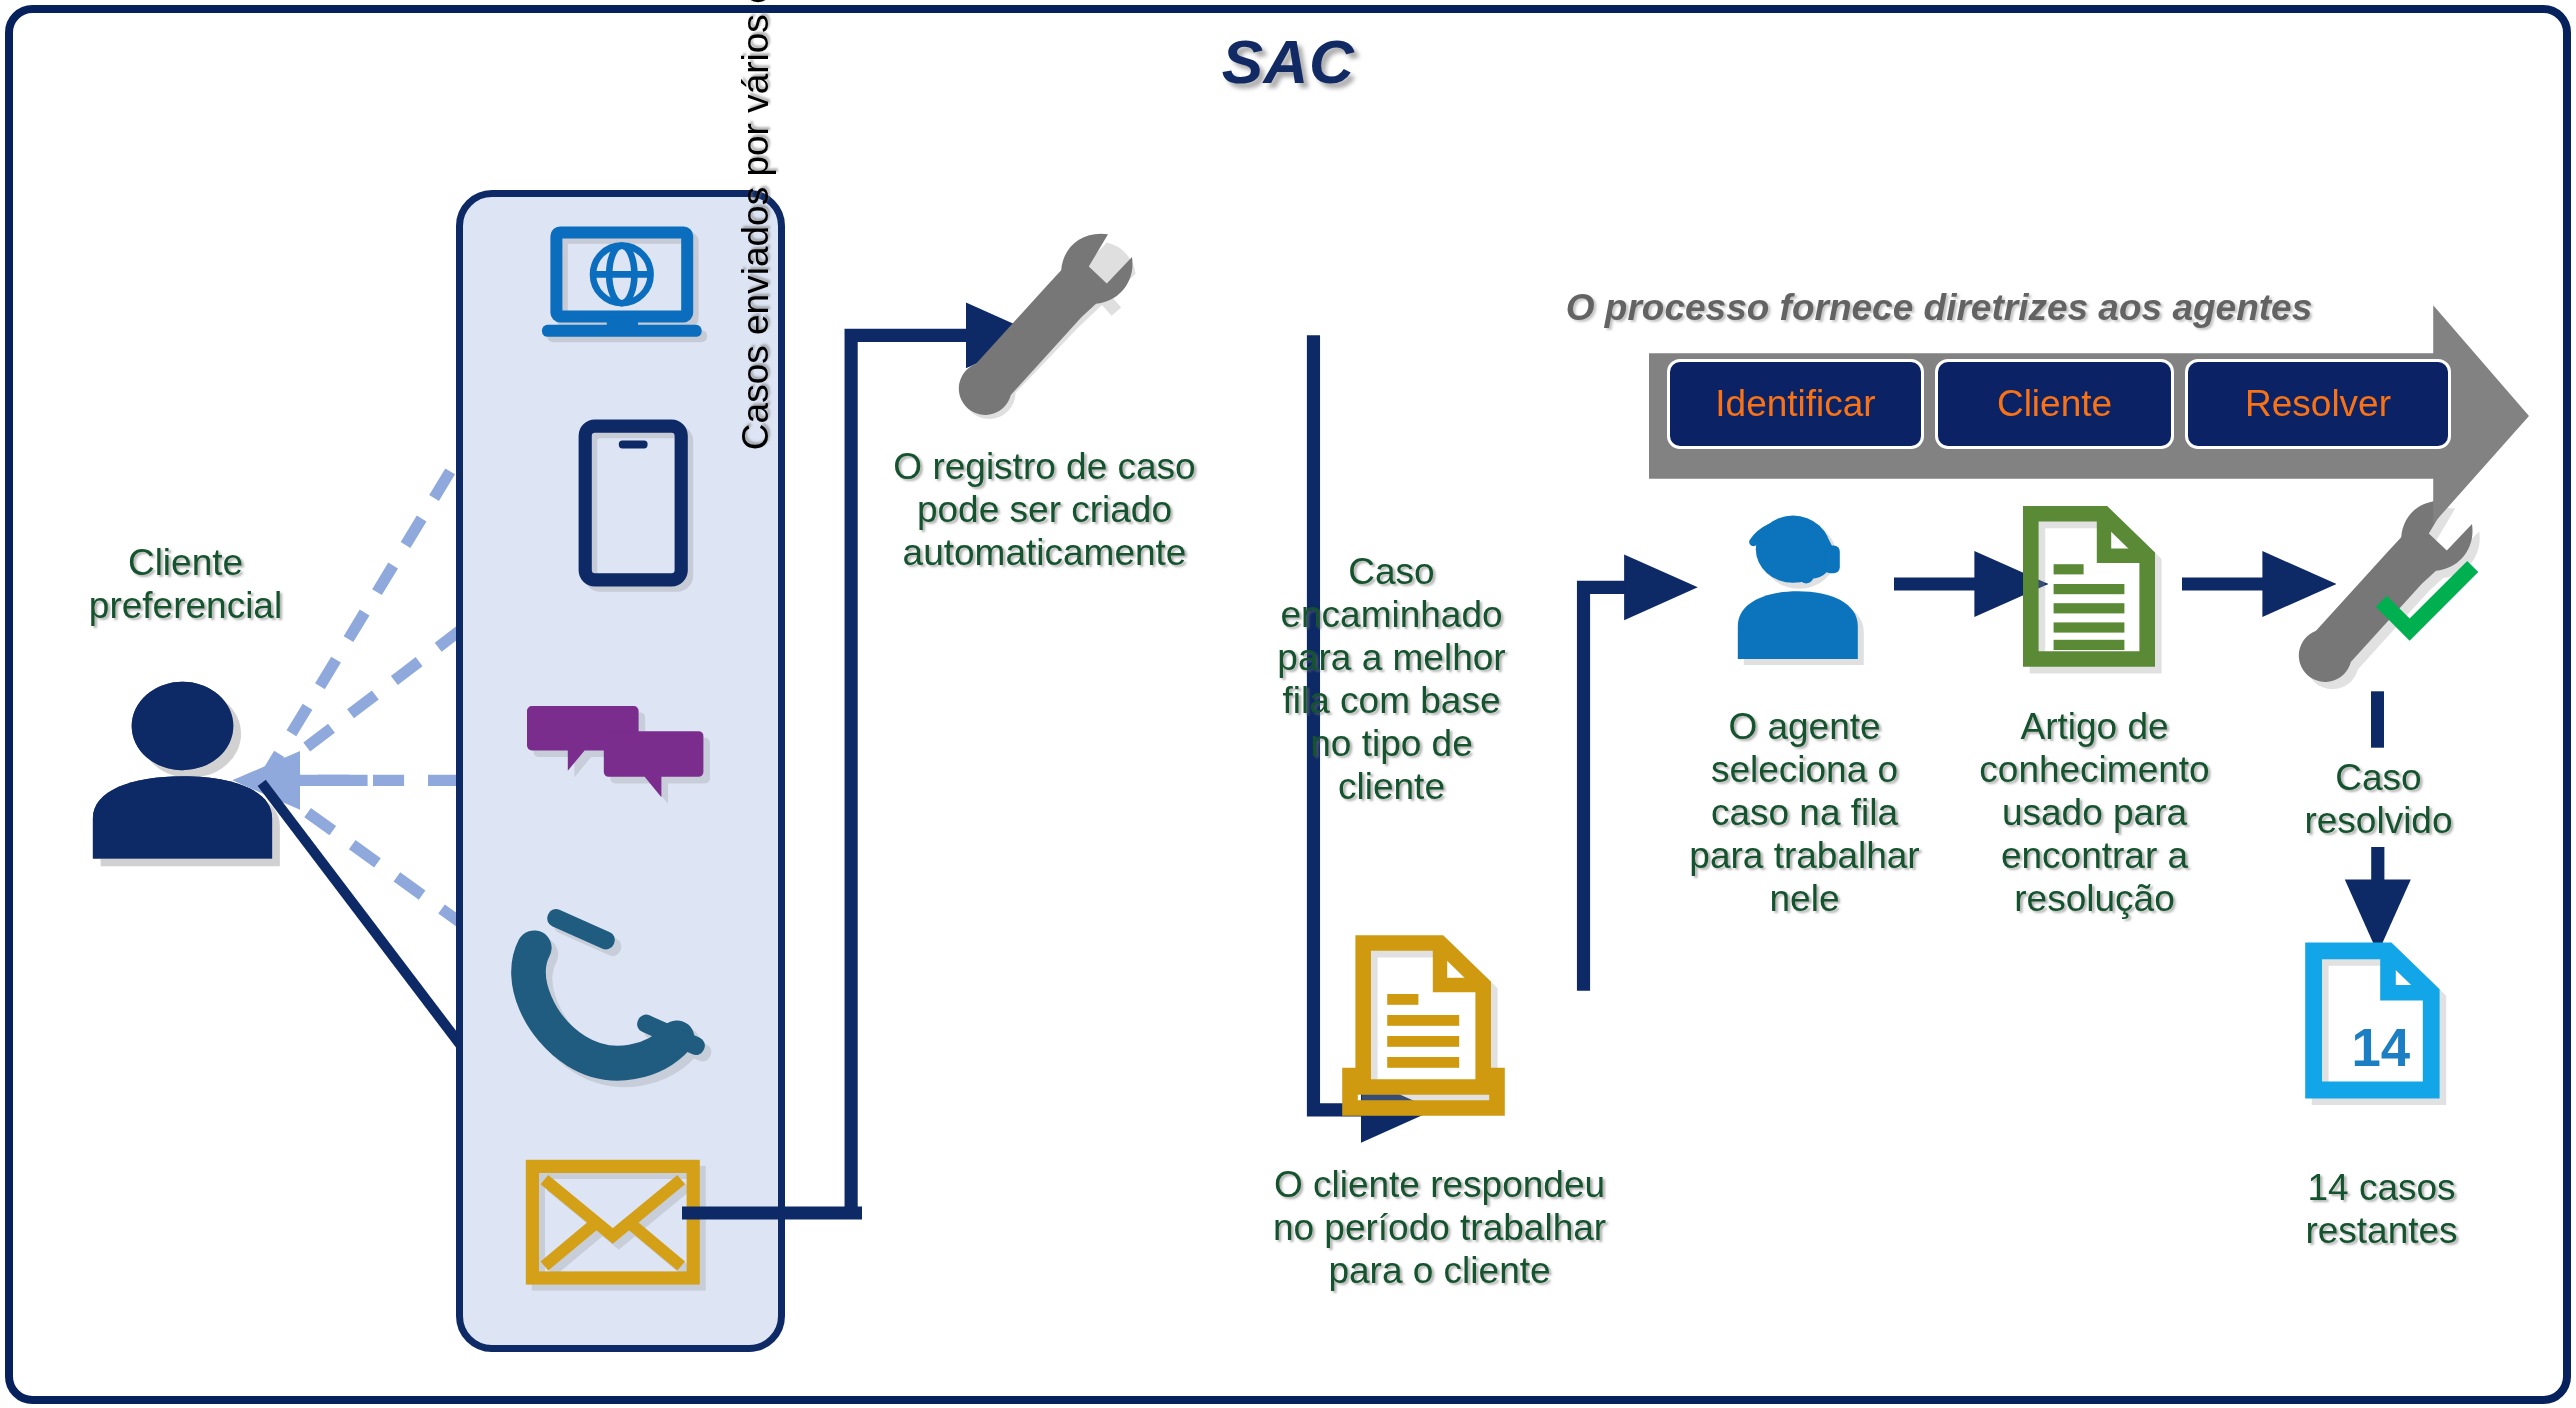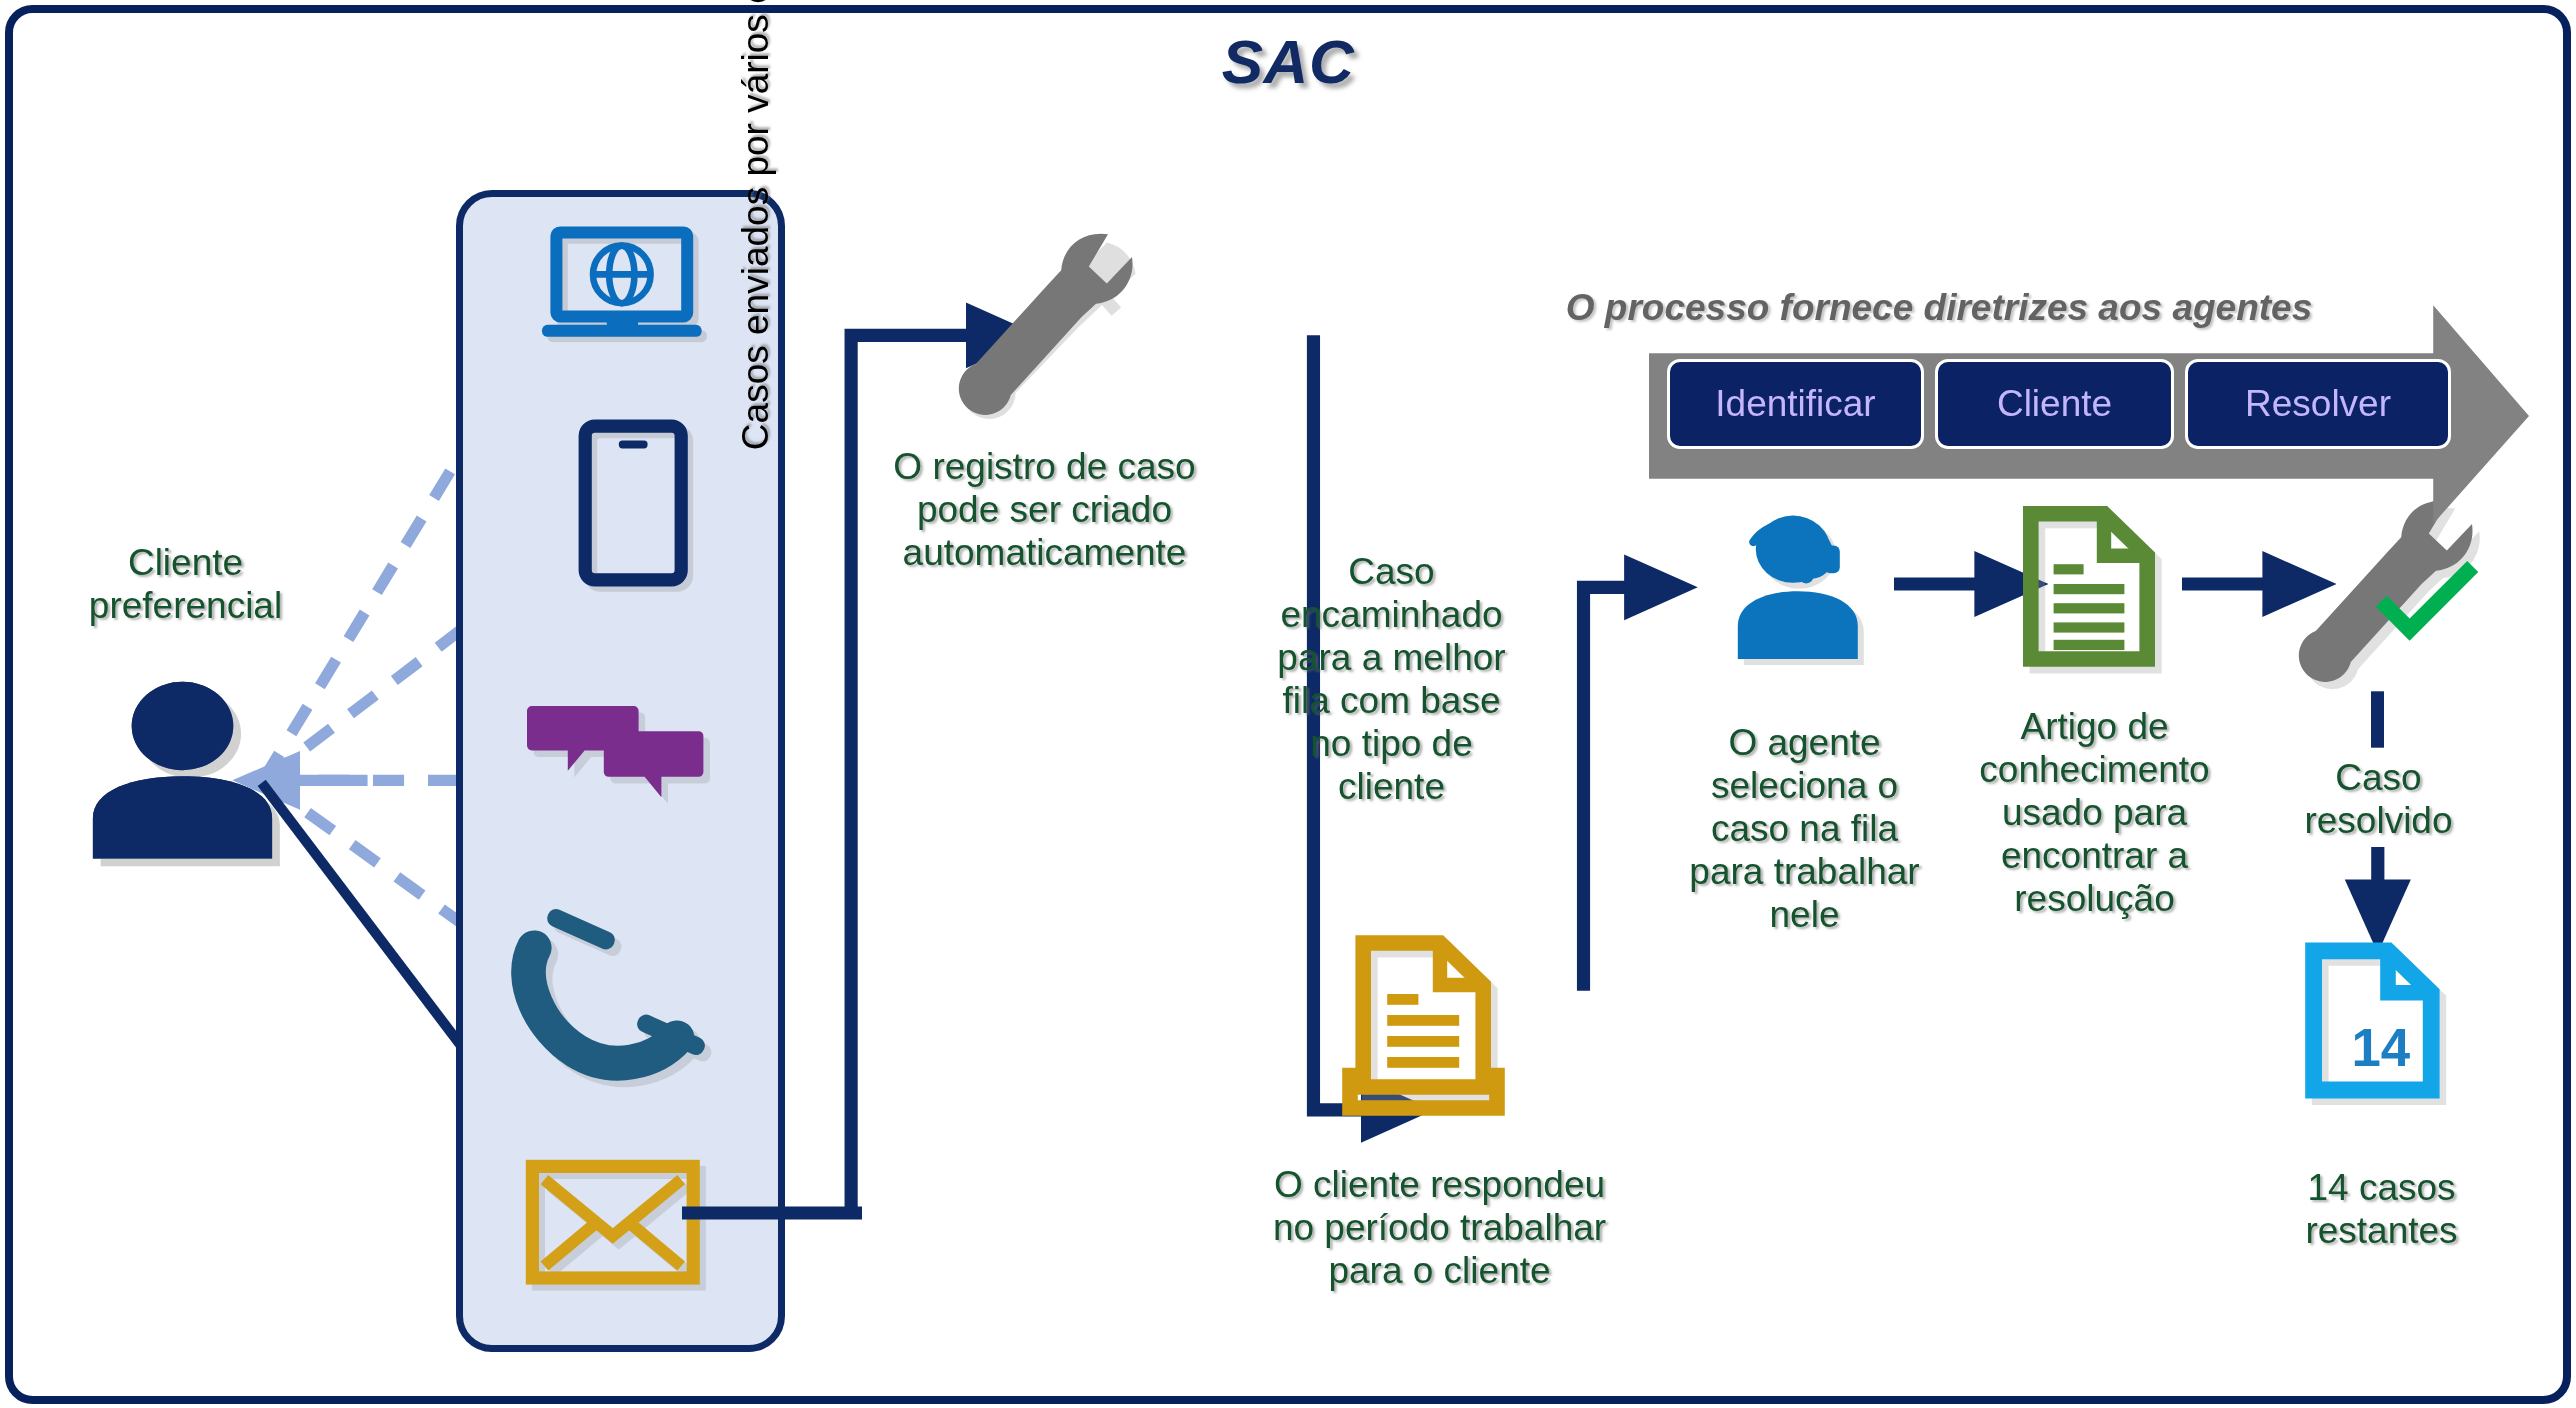--- a/index.html
+++ b/index.html
@@ -43,21 +43,21 @@
   }
   #proctext{
     left:1502px;top:287px;width:874px;
     font-size:37px;font-weight:bold;font-style:italic;color:#636363;
     text-align:center;text-shadow:2.4px 2.4px 2.4px rgba(150,150,150,.55);
     font-family:"Liberation Sans",sans-serif;
   }
   .stepbox{
     position:absolute;top:359px;height:90px;
     background:#0b2265;border:3px solid #fff;border-radius:13px;
-    color:#c4b5fd;font-size:37px;display:flex;align-items:center;
+    color:#f97316;font-size:37px;display:flex;align-items:center;
     justify-content:center;box-sizing:border-box;
     font-family:"Liberation Sans",sans-serif;
   }
   svg{display:block;overflow:visible;}
 </style>
 </head>
 <body>
 
 <div id="stage">
   <div id="frame"></div>
@@ -275,21 +275,21 @@
       </g>
       <g fill="none" stroke="#0b74bd" stroke-width="14" stroke-linecap="round">
         <path d="M44 50 a68 58 0 0 1 124 8"></path>
         <path d="M170 72 a30 30 0 0 1 -32 32"></path>
       </g>
       <rect x="162" y="56" width="26" height="46" rx="10" fill="#0b74bd"></rect>
       <circle cx="132" cy="106" r="13" fill="#0b74bd"></circle>
     </svg>
   </div>
 
-  <div class="abs txt" style="left:1634px;top:722px;width:341px;font-size:37px;">O agente
+  <div class="abs txt" style="left:1634px;top:706px;width:341px;font-size:37px;">O agente
 seleciona o
 caso na fila
 para trabalhar
 nele</div>
 
   <div class="abs" style="left:1894px;top:572px;width:144px;height:24px;">
     <svg width="144" height="24" viewBox="0 0 240 40">
       <defs>
         <marker id="kHead" markerWidth="5.6" markerHeight="5.6" refX="3" refY="2.8" orient="auto" markerUnits="strokeWidth">
           <path d="M0,0.3 L5.6,2.8 L0,5.3 Z" fill="#0d2a66"></path>

